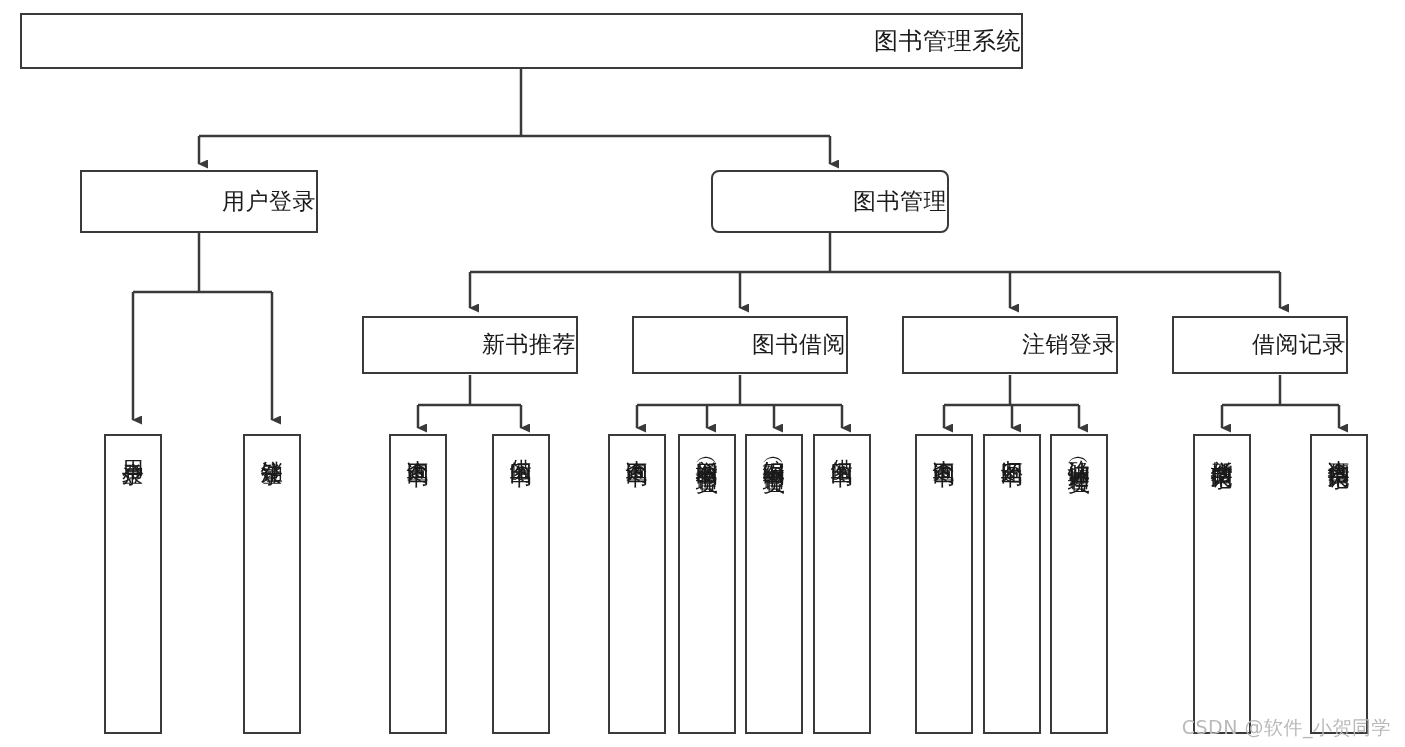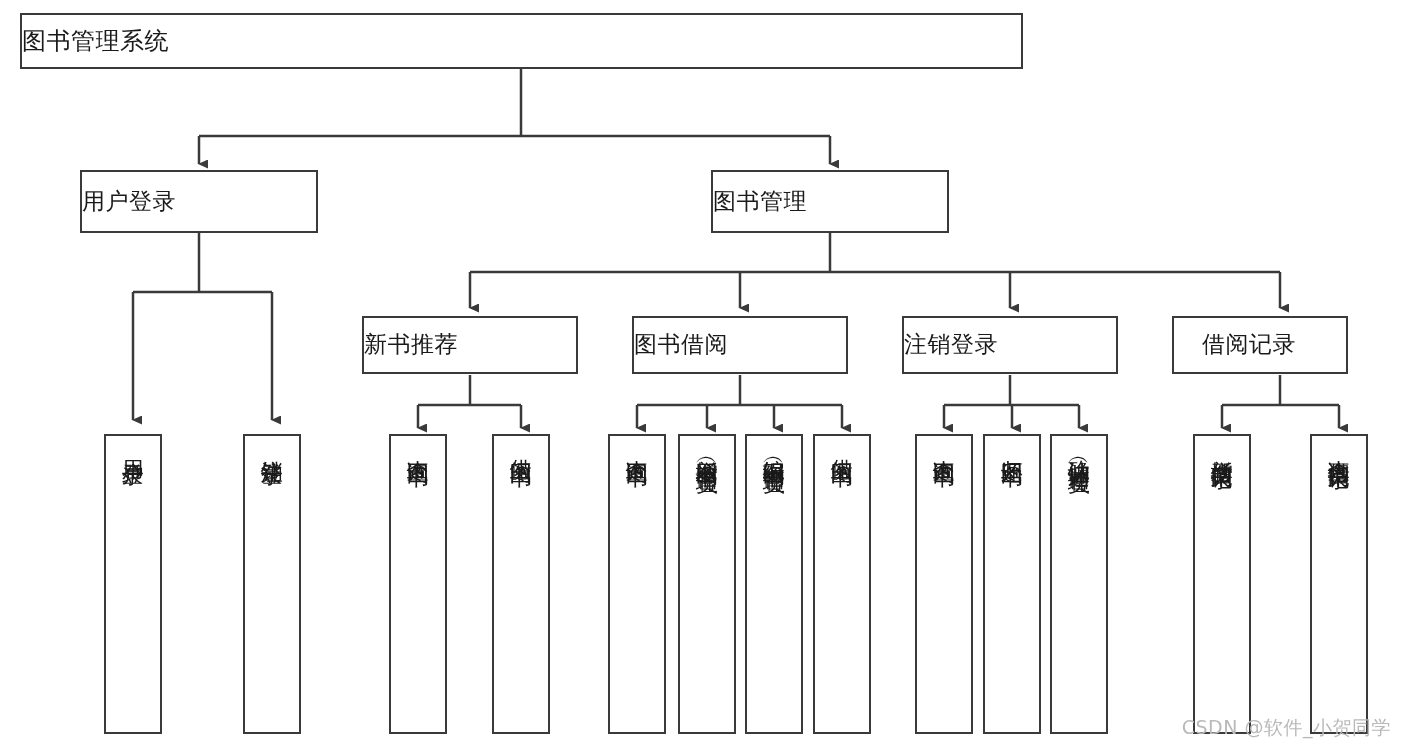--- a/index.html
+++ b/index.html
@@ -18,21 +18,21 @@
     width:1405px;height:747px;
     pointer-events:none;
   }
   .node{
     position:absolute;
     box-sizing:border-box;
     background:#ffffff;
     border:2px solid #3a3a3a;
     display:flex;
     align-items:center;
-    justify-content:flex-start;
+    justify-content:flex-end;
     color:#1a1a1a;
     z-index:2;
   }
   .node .lbl{
     display:block;
     text-align:center;
     line-height:1.12;
     letter-spacing:0.5px;
   }
   
@@ -122,21 +122,21 @@
     </g>
   </svg>
 
   <div class="node h-node root" style="left:20px;top:13px;width:1003px;height:56px;">
     <span class="lbl">图书管理系统</span>
   </div>
 
   <div class="node h-node" style="left:80px;top:170px;width:238px;height:63px;">
     <span class="lbl">用户登录</span>
   </div>
-  <div class="node h-node" style="left:711px;top:170px;width:238px;height:63px;">
+  <div class="node h-node" style="left:711px;top:170px;width:238px;height:63px;border-radius:8px;">
     <span class="lbl">图书管理</span>
   </div>
 
   <div class="node h-node" style="left:362px;top:316px;width:216px;height:58px;">
     <span class="lbl">新书推荐</span>
   </div>
   <div class="node h-node" style="left:632px;top:316px;width:216px;height:58px;">
     <span class="lbl">图书借阅</span>
   </div>
   <div class="node h-node" style="left:902px;top:316px;width:216px;height:58px;">

